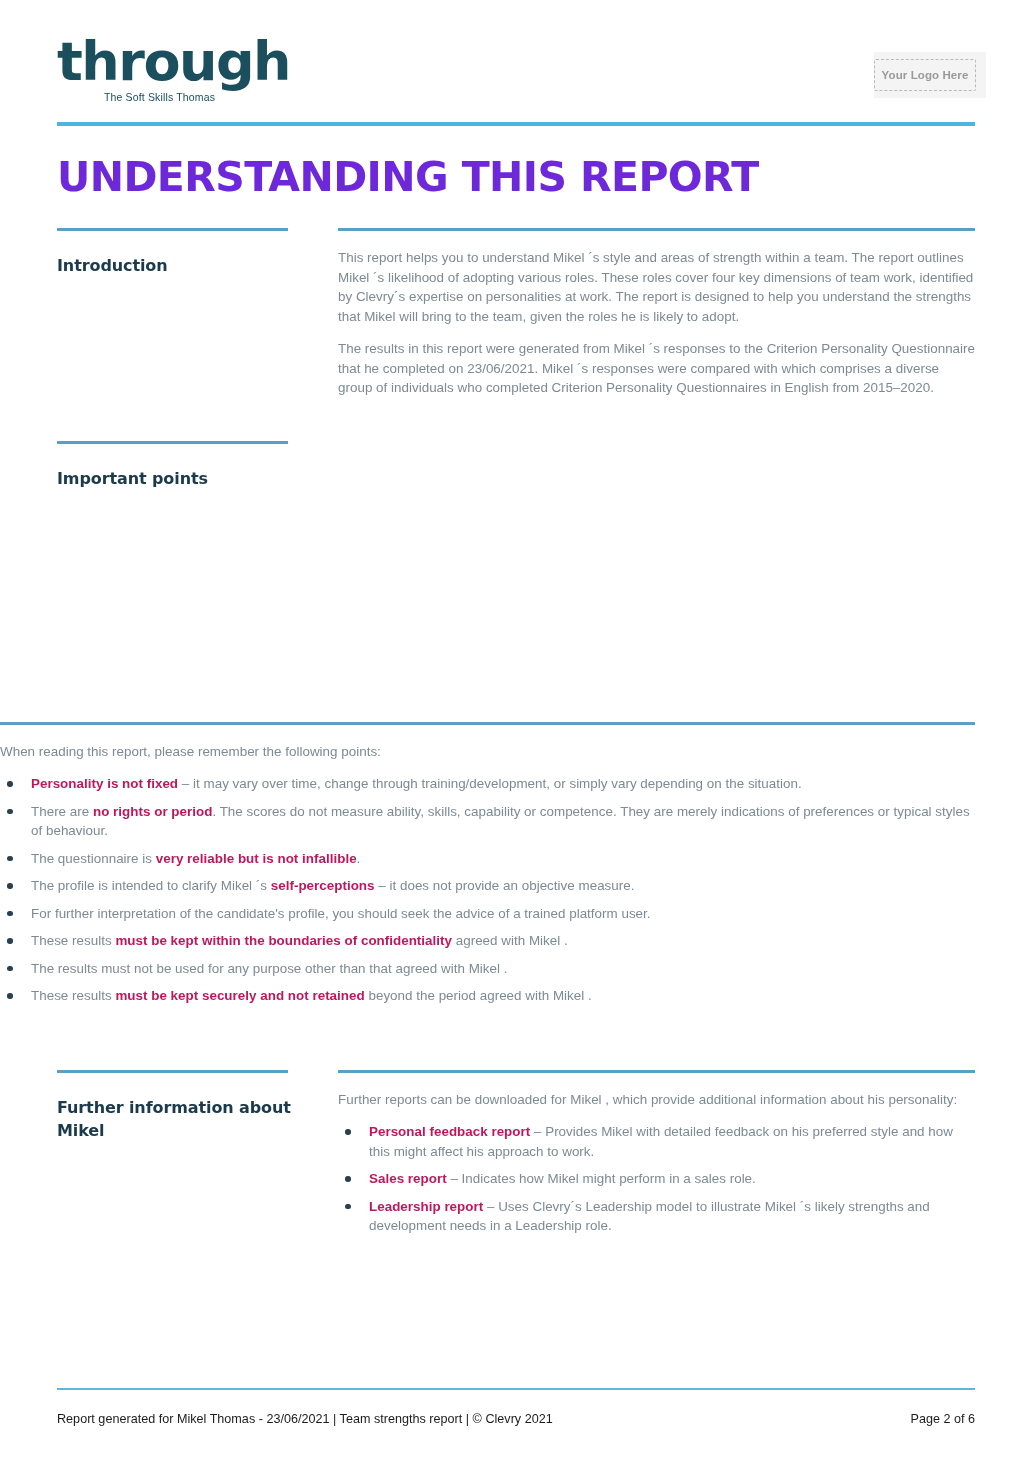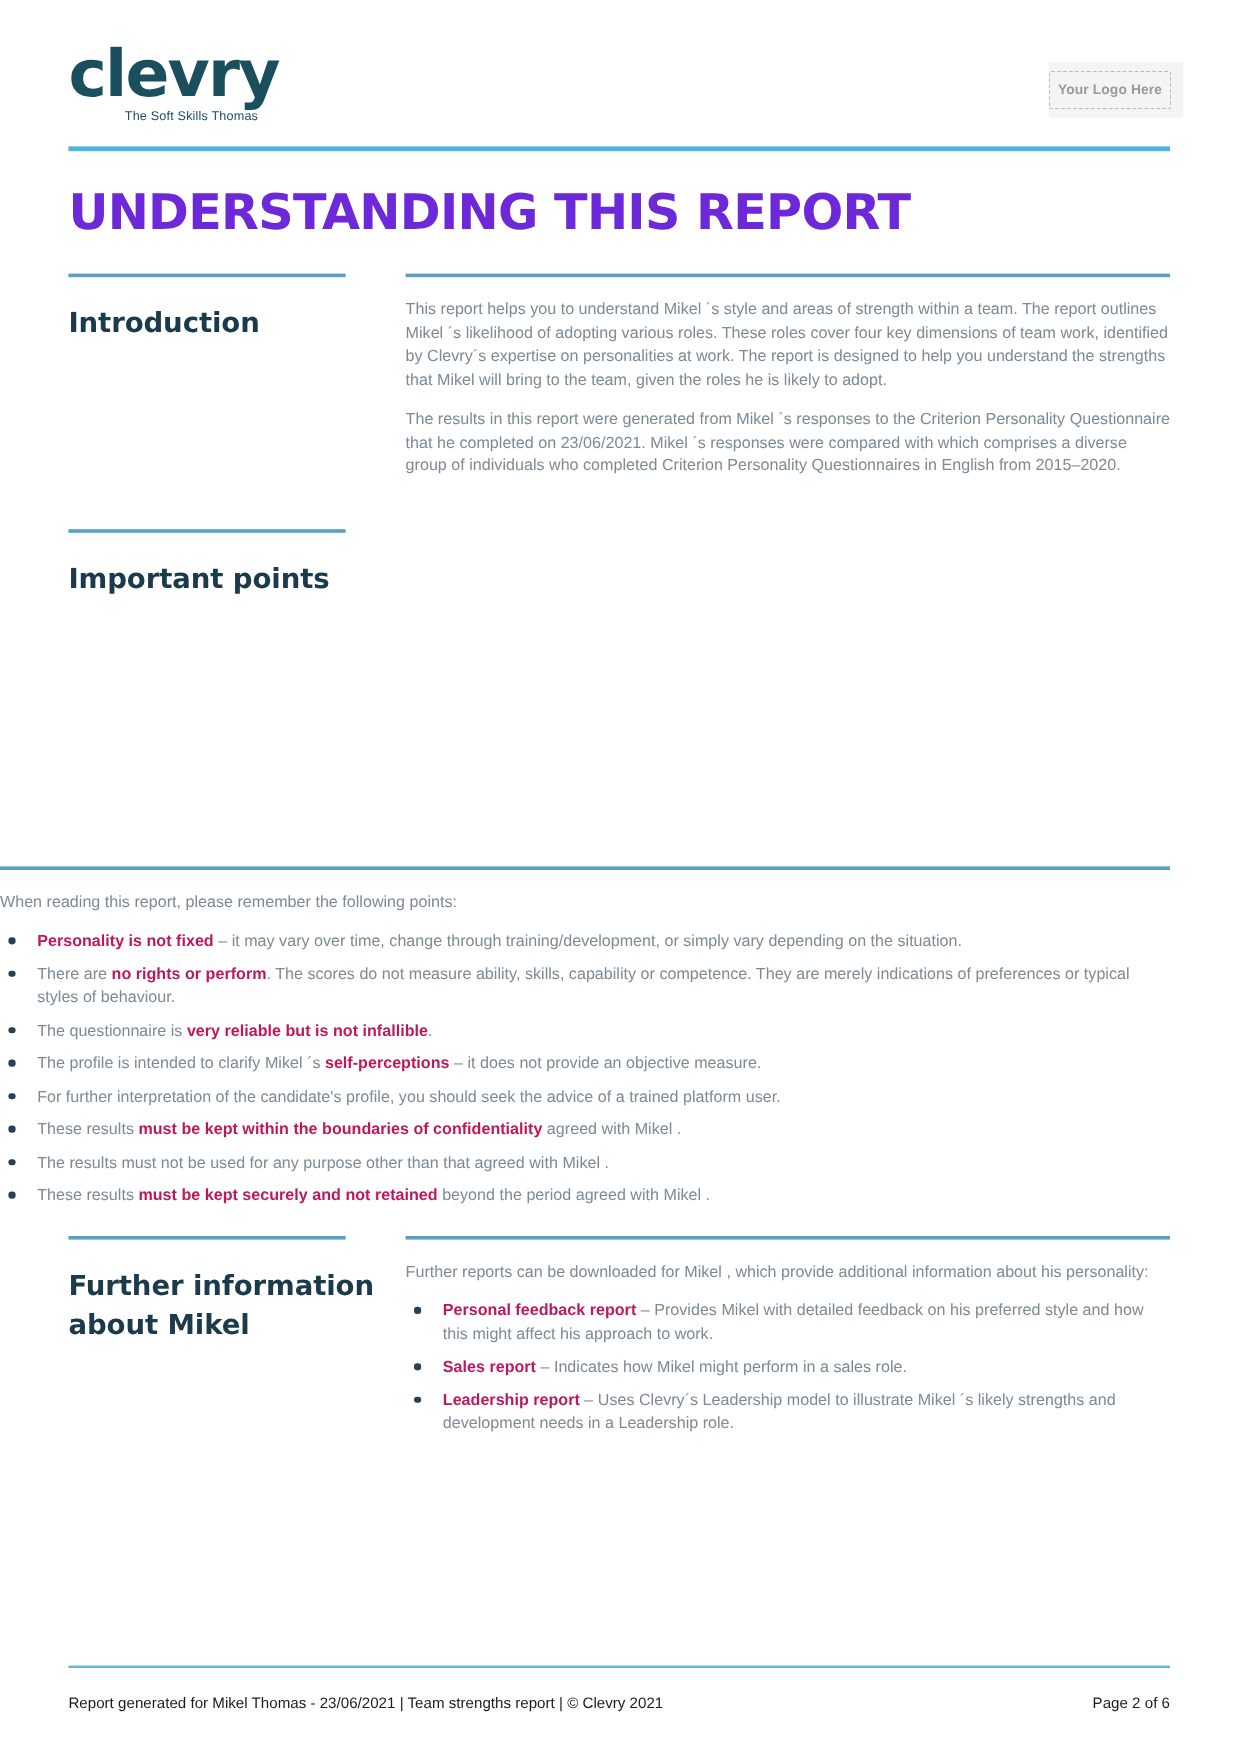--- a/index.html
+++ b/index.html
@@ -142,21 +142,21 @@
   .rule-right {
     height: 3px;
     background: #5a9fc4;
     width: 100%;
     margin-bottom: 17px;
   }
 
   .section-heading {
     margin: 0;
     font-family: "DejaVu Sans", sans-serif;
-    font-size: 23px;
+    font-size: 16px;
     font-weight: 700;
     color: #1b3a4b;
     line-height: 1.45;
     letter-spacing: -0.1px;
   }
 
   p.body-text {
     margin: 0 0 13px 0;
     font-size: 13.4px;
     line-height: 1.455;
@@ -191,21 +191,21 @@
     background: #2a3f51;
   }
   ul.points li b,
   p.body-text b {
     font-weight: 700;
     color: #be185d;
   }
 
   .sec-gap-1 { margin-top: 0; }
   .sec-gap-2 { margin-top: 43px; flex-direction: column; }
-  .sec-gap-3 { margin-top: 24px; }
+  .sec-gap-3 { margin-top: 64px; }
 
   
   .footer-rule {
     position: absolute;
     left: 57px;
     bottom: 70px;
     width: 918px;
     height: 2px;
     background: #5cb9dd;
   }
@@ -223,21 +223,21 @@
   }
   .footer .f-right { white-space: nowrap; }
 </style>
 </head>
 <body>
 
 <div class="page">
 
   <div class="header">
     <div class="logo-block">
-      <div class="logo-word">clevry</div>
+      <div class="logo-word">through</div>
       <div class="logo-tag">The Soft Skills Thomas</div>
     </div>
 
     <div class="logo-placeholder">
       <div class="dashbox">
         <span>Your Logo Here</span>
       </div>
     </div>
 
     <div class="header-rule"></div>
@@ -262,21 +262,21 @@
     <div class="section sec-gap-2">
       <div class="left-col">
         <div class="rule-left"></div>
         <h2 class="section-heading">Important points</h2>
       </div>
       <div class="right-col">
         <div class="rule-right"></div>
         <p class="body-text">When reading this report, please remember the following points:</p>
         <ul class="points">
           <li><b>Personality is not fixed</b> – it may vary over time, change through training/development, or simply vary depending on the situation.</li>
-          <li>There are <b>no rights or perform</b>. The scores do not measure ability, skills, capability or competence. They are merely indications of preferences or typical styles of behaviour.</li>
+          <li>There are <b>no rights or period</b>. The scores do not measure ability, skills, capability or competence. They are merely indications of preferences or typical styles of behaviour.</li>
           <li>The questionnaire is <b>very reliable but is not infallible</b>.</li>
           <li>The profile is intended to clarify Mikel ´s <b>self-perceptions</b> – it does not provide an objective measure.</li>
           <li>For further interpretation of the candidate's profile, you should seek the advice of a trained platform user.</li>
           <li>These results <b>must be kept within the boundaries of confidentiality</b> agreed with Mikel .</li>
           <li>The results must not be used for any purpose other than that agreed with Mikel .</li>
           <li>These results <b>must be kept securely and not retained</b> beyond the period agreed with Mikel .</li>
         </ul>
       </div>
     </div>
 

